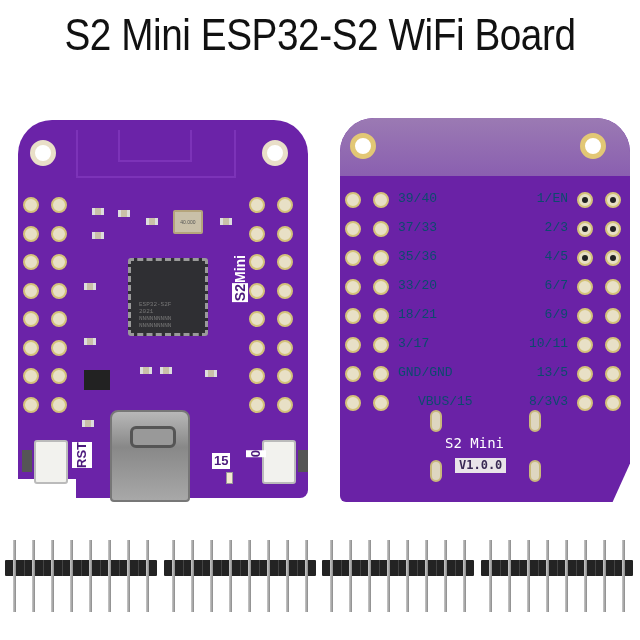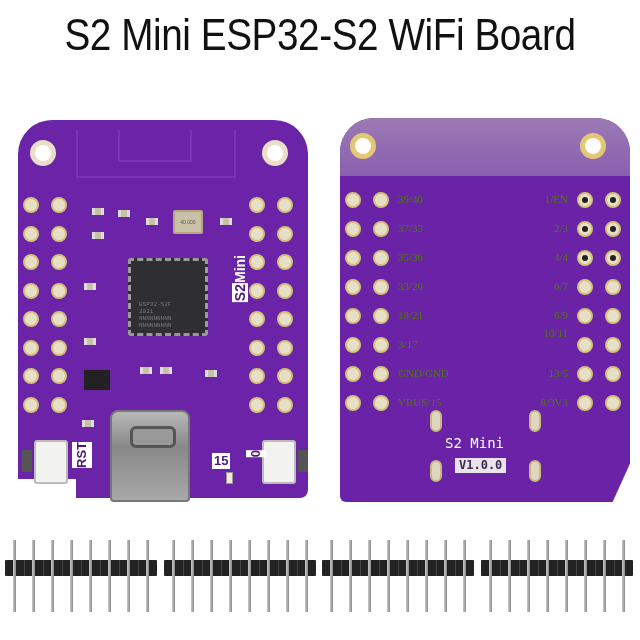--- a/index.html
+++ b/index.html
@@ -89,22 +89,22 @@
     .board-back {
       position: absolute; left: 340px; top: 118px; width: 290px; height: 384px;
       background: #6a22a6; border-radius: 34px 34px 6px 6px;
       clip-path: polygon(0 0,100% 0,100% 90%,94% 100%,0 100%);
     }
     .back-antenna-band {
       position: absolute; left: 0; top: 0; width: 100%; height: 58px;
       background: linear-gradient(#9b7ab3, #8a5fb0); border-radius: 34px 34px 0 0;
     }
     .pin-label {
-      position: absolute; color: #4d7c0f; font-family: Liberation Serif, serif;
-      font-size: 11px; line-height: 14px; white-space: nowrap;
+      position: absolute; color: #0c4a6e; font-family: Liberation Mono, monospace;
+      font-size: 13px; line-height: 14px; white-space: nowrap;
     }
     .pin-label.right { text-align: right; }
     .back-title {
       position: absolute; left: 445px; top: 435px; color: #fff;
       font-family: "DejaVu Sans Mono", monospace; font-size: 14px;
     }
     .back-version {
       position: absolute; left: 455px; top: 458px; background: #e9e4e9; color: #3a2a55;
       font-family: "DejaVu Sans Mono", monospace; font-size: 12px; font-weight: bold;
       padding: 0 4px; line-height: 15px;
@@ -265,29 +265,29 @@
     </div>
 
   <div id="back-left-labels">
     <div class="pin-label" style="left:398px;top:192px;">39/40</div>
     <div class="pin-label" style="left:398px;top:221px;">37/33</div>
     <div class="pin-label" style="left:398px;top:250px;">35/36</div>
     <div class="pin-label" style="left:398px;top:279px;">33/20</div>
     <div class="pin-label" style="left:398px;top:308px;">18/21</div>
     <div class="pin-label" style="left:398px;top:337px;">3/17</div>
     <div class="pin-label" style="left:398px;top:366px;">GND/GND</div>
-    <div class="pin-label" style="left:398px;top:395px;">VBUS/15</div>
+    <div class="pin-label" style="left:418px;top:395px;">VBUS/15</div>
   </div>
   <div id="back-right-labels">
     <div class="pin-label right" style="right:72px;top:192px;">1/EN</div>
     <div class="pin-label right" style="right:72px;top:221px;">2/3</div>
-    <div class="pin-label right" style="right:72px;top:250px;">4/4</div>
+    <div class="pin-label right" style="right:72px;top:250px;">4/5</div>
     <div class="pin-label right" style="right:72px;top:279px;">6/7</div>
     <div class="pin-label right" style="right:72px;top:308px;">6/9</div>
-    <div class="pin-label right" style="right:72px;top:326px;">10/11</div>
+    <div class="pin-label right" style="right:72px;top:337px;">10/11</div>
     <div class="pin-label right" style="right:72px;top:366px;">13/5</div>
     <div class="pin-label right" style="right:72px;top:395px;">8/3V3</div>
   </div>
 
   <div class="slot-pad" style="left:430px;top:410px;"></div>
   <div class="slot-pad" style="left:529px;top:410px;"></div>
   <div class="slot-pad" style="left:430px;top:460px;"></div>
   <div class="slot-pad" style="left:529px;top:460px;"></div>
 
   <div class="back-title">S2 Mini</div>

